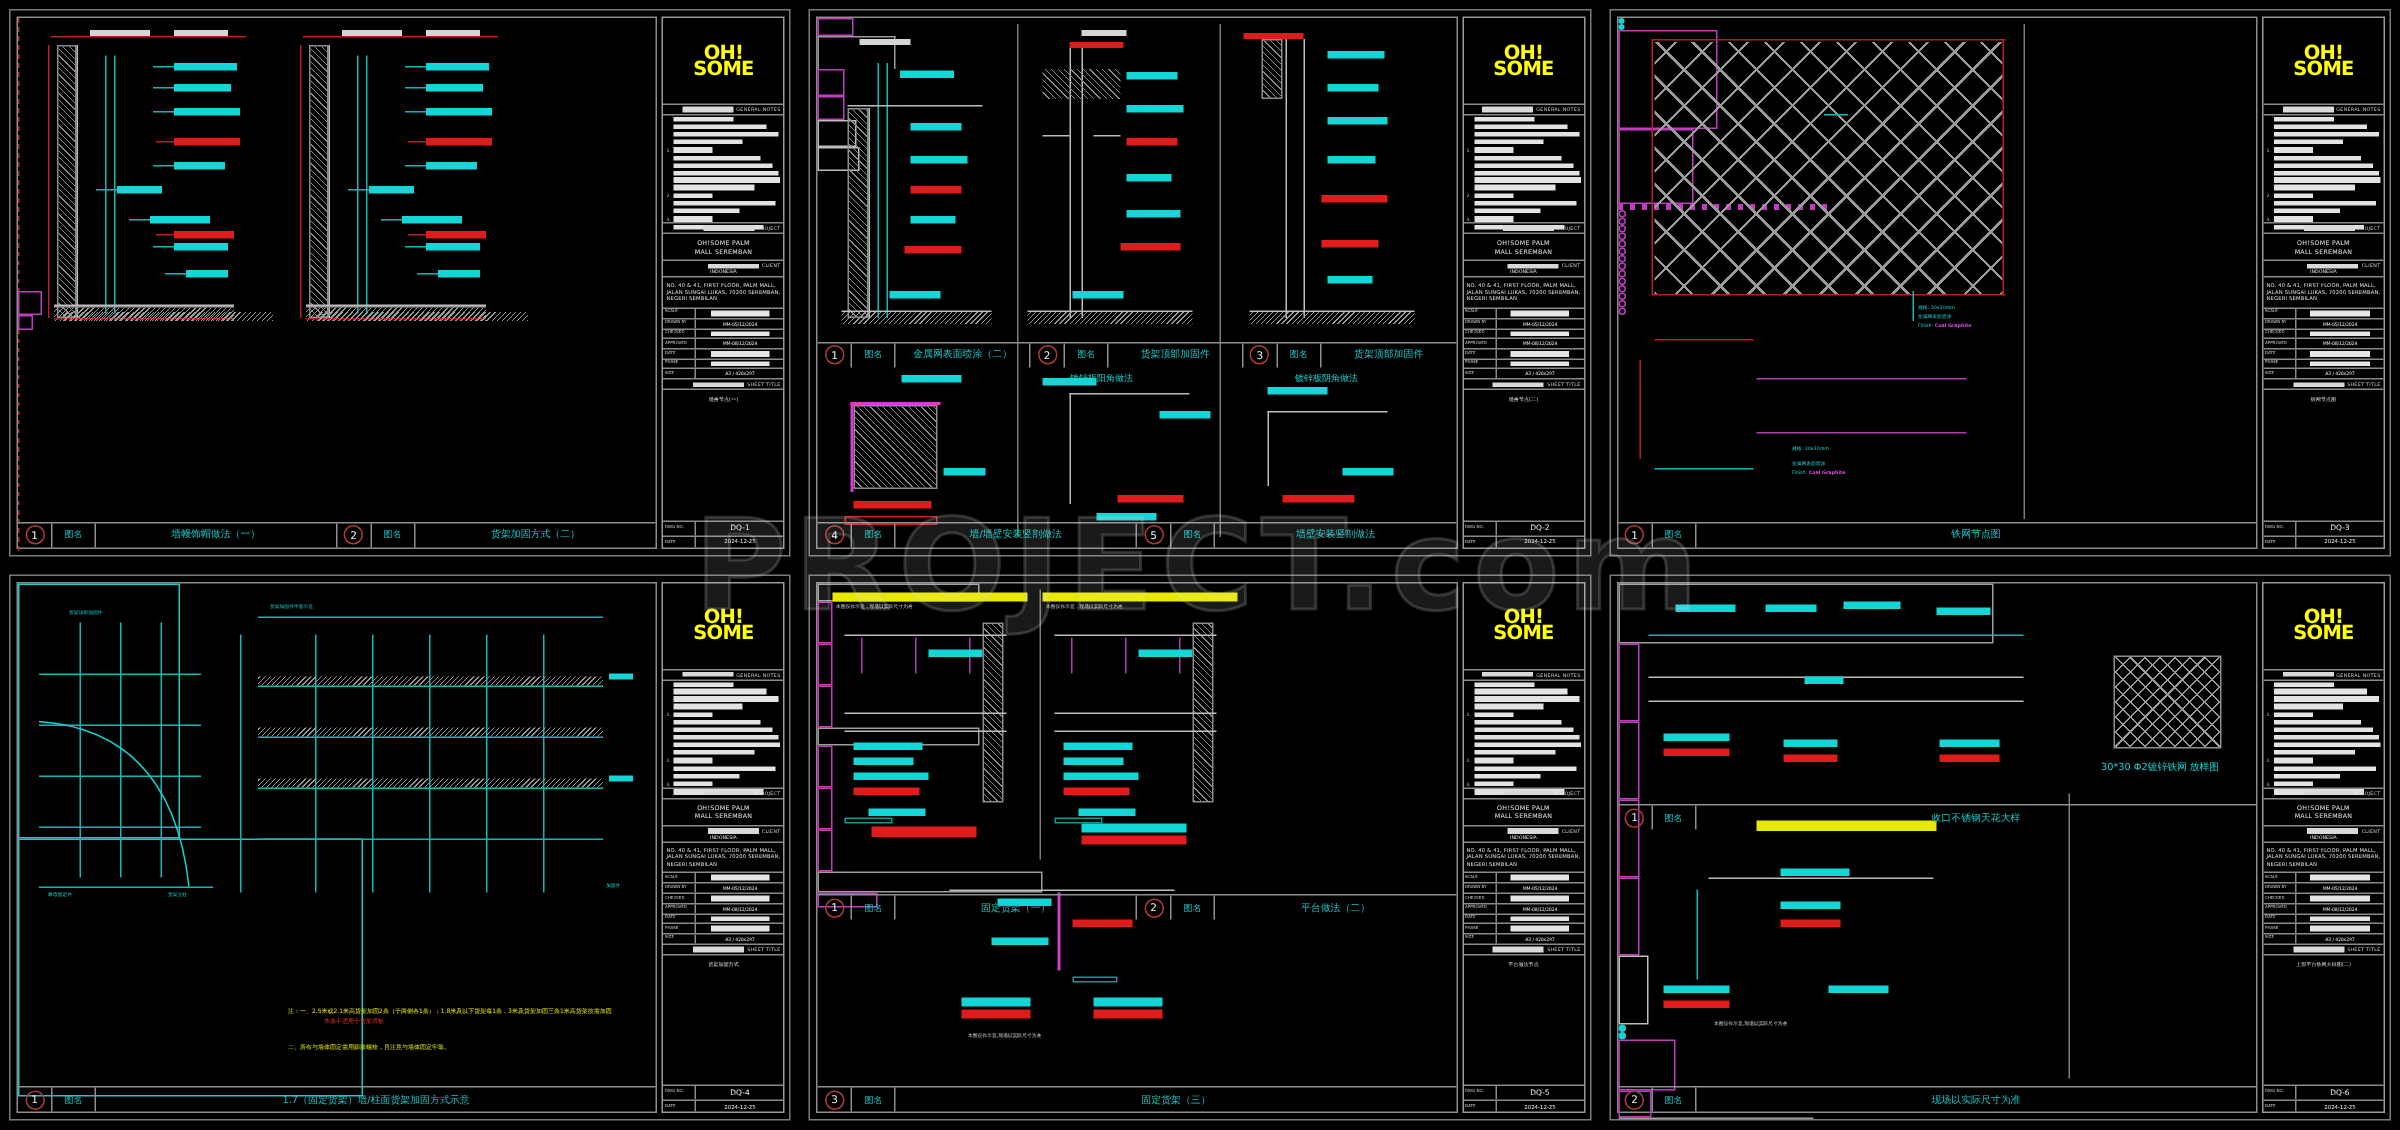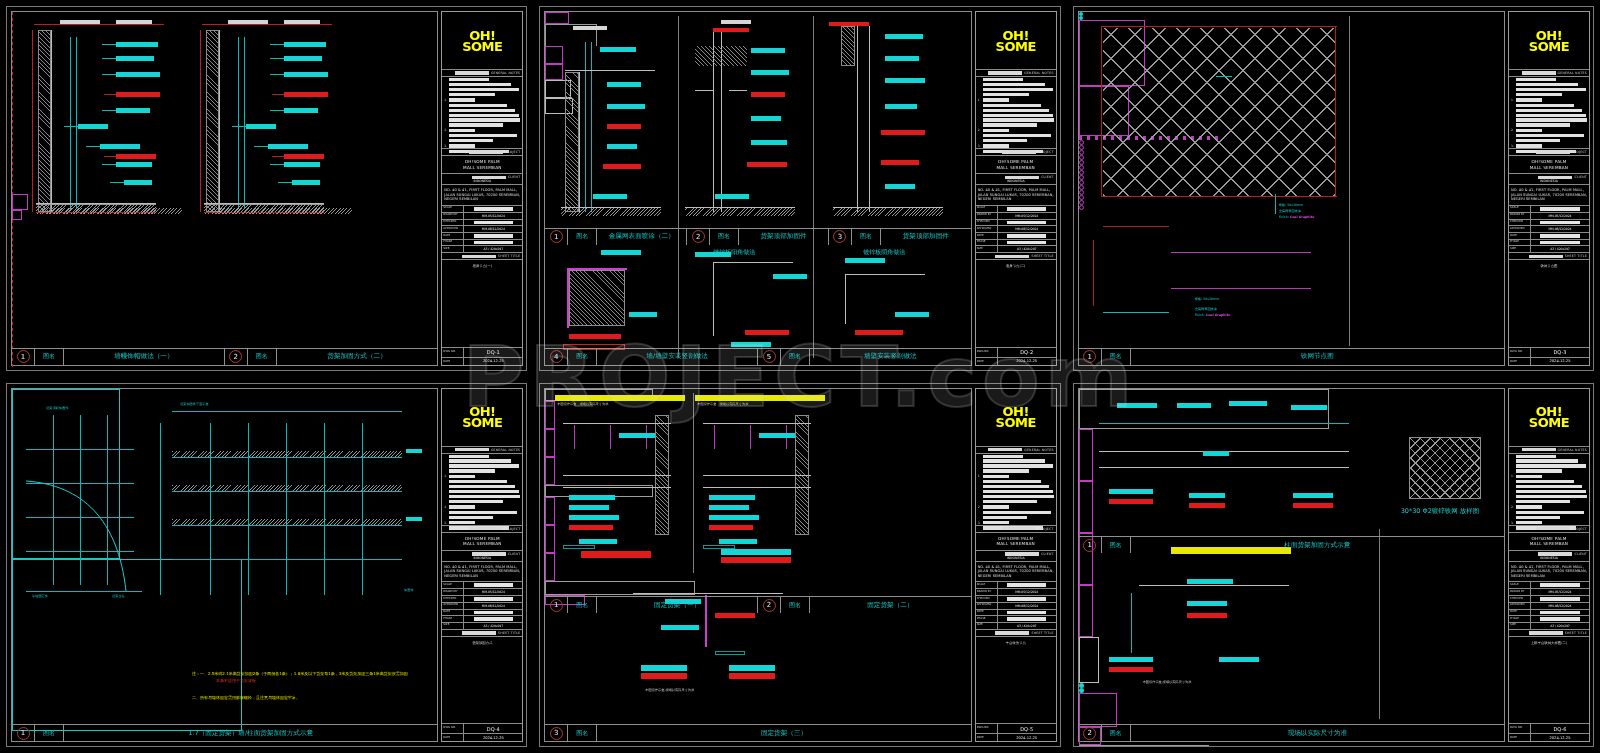--- a/index.html
+++ b/index.html
@@ -1017,21 +1017,21 @@
               <div class="circ">1</div>
             </div>
             <div class="clab">图名</div>
             <div class="ctitle">固定货架（一）</div>
           </div>
           <div class="cap" style="flex:1 1 50%;">
             <div class="cnum">
               <div class="circ">2</div>
             </div>
             <div class="clab">图名</div>
-            <div class="ctitle">固定货架（二）</div>
+            <div class="ctitle">平台做法（二）</div>
           </div>
         </div>
         <div class="cap-row" style="bottom:0px;">
           <div class="cap" style="flex:1 1 100%;">
             <div class="cnum">
               <div class="circ">3</div>
             </div>
             <div class="clab">图名</div>
             <div class="ctitle">固定货架（三）</div>
           </div>
@@ -1216,21 +1216,21 @@
         <div class="cy" style="left:140px;top:268px;width:40px;height:5px;"></div>
         <div class="ln-cy" style="left:52px;top:204px;width:1px;height:60px;"></div>
         <div class="lbl t-wh" style="left:64px;top:292px;">本图仅作示意,现场以实际尺寸为准</div>
         <div class="ln-gy" style="left:300px;top:140px;width:1px;height:190px;"></div>
         <div class="cap-row" style="bottom:188px;">
           <div class="cap" style="flex:1 1 100%;">
             <div class="cnum">
               <div class="circ">1</div>
             </div>
             <div class="clab">图名</div>
-            <div class="ctitle">柱面货架加固方式示意</div>
+            <div class="ctitle">收口不锈钢天花大样</div>
           </div>
         </div>
         <div class="cap-row" style="bottom:0px;">
           <div class="cap" style="flex:1 1 100%;">
             <div class="cnum">
               <div class="circ">2</div>
             </div>
             <div class="clab">图名</div>
             <div class="ctitle">现场以实际尺寸为准</div>
           </div>

